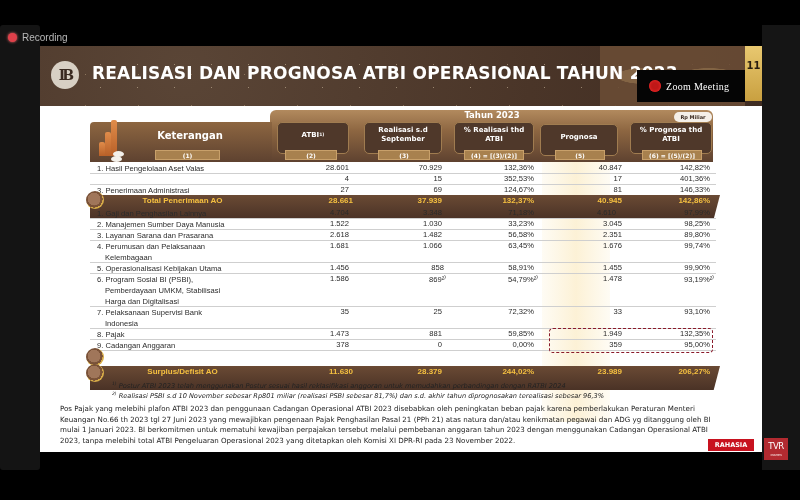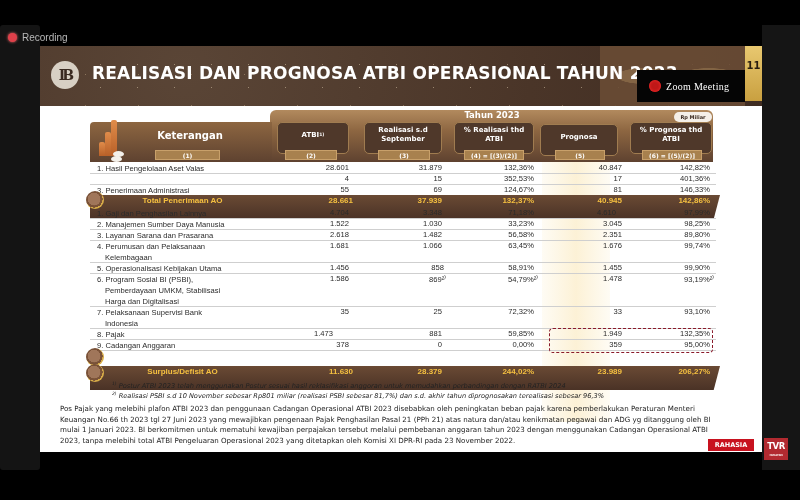--- a/index.html
+++ b/index.html
@@ -69,21 +69,21 @@
   .medal { position: absolute; left: 46px; width: 18px; height: 18px; border-radius: 50%;
     background: radial-gradient(circle at 45% 45%, #a0765a 0 45%, #7a5238 46% 60%, #d7ac48 61% 100%); z-index: 2; }
   .dash-box { position: absolute; left: 509px; top: 325px; width: 164px; height: 26px; border: 1.5px dashed #8a1a2a; border-radius: 4px; }
 
   .foot { position: absolute; left: 72px; font-size: 6.6px; font-style: italic; color: #222; white-space: nowrap; font-family: "DejaVu Sans", sans-serif; }
   .foot sup { font-size: 4.5px; }
   .para { position: absolute; left: 20px; top: 358px; width: 660px; font-size: 7.1px; line-height: 10.7px; color: #1c1c1c; font-family: "DejaVu Sans", sans-serif; }
   .rahasia { position: absolute; left: 668px; top: 393px; width: 46px; height: 12px; background: #c8121f; color: #fff;
     font-size: 6.5px; font-weight: bold; text-align: center; line-height: 12px; }
   .tvr { position: absolute; left: 764px; top: 438px; width: 24px; height: 22px; background: #b22a30; color: #fff;
-    font-size: 8.5px; font-weight: bold; text-align: center; line-height: 16px; letter-spacing: -0.5px; }
+    font-size: 8.5px; font-weight: normal; text-align: center; line-height: 16px; letter-spacing: -0.5px; }
   .tvr small { display: block; font-size: 2.8px; line-height: 3px; color: #f0d0d0; }
 </style>
 </head>
 <body>
 
 <div class="side-left"></div>
 <div class="side-right"></div>
 
 <div class="rec">
   <span class="rec-dot"></span>
@@ -133,35 +133,35 @@
   <div class="col-no" style="left:515px;top:104px;width:50px;">(5)</div>
 
   <div class="col-head" style="left:590px;top:76px;width:82px;">% Prognosa thd ATBI</div>
   <div class="col-no" style="left:602px;top:104px;width:60px;">(6) = [(5)/(2)]</div>
 
   <div class="prog-col"></div>
 
   <div class="row" style="top:117px;height:11px;">
     <span class="lbl">1. Hasil Pengelolaan Aset Valas</span>
     <span class="c" style="right:367px">28.601</span>
-    <span class="c" style="right:274px">31.879</span>
+    <span class="c" style="right:274px">70.929</span>
     <span class="c" style="right:182px">132,36%</span>
     <span class="c" style="right:94px">40.847</span>
     <span class="c" style="right:6px">142,82%</span>
   </div>
   <div class="row" style="top:128px;height:11px;">
     <span class="c" style="right:367px">4</span>
     <span class="c" style="right:274px">15</span>
     <span class="c" style="right:182px">352,53%</span>
     <span class="c" style="right:94px">17</span>
     <span class="c" style="right:6px">401,36%</span>
   </div>
   <div class="row" style="top:139px;height:11px;">
     <span class="lbl">3. Penerimaan Administrasi</span>
-    <span class="c" style="right:367px">55</span>
+    <span class="c" style="right:367px">27</span>
     <span class="c" style="right:274px">69</span>
     <span class="c" style="right:182px">124,67%</span>
     <span class="c" style="right:94px">81</span>
     <span class="c" style="right:6px">146,33%</span>
   </div>
 
   <div class="medal" style="top:145px;"></div>
   <div class="total" style="top:149px;">
     <span class="lbl">Total Penerimaan AO</span>
     <span class="c" style="right:367px">28.661</span>
@@ -222,21 +222,21 @@
   <div class="row" style="top:261px;height:22px;">
     <span class="lbl"><span>7. Pelaksanaan Supervisi Bank</span><br><span style="padding-left:8px">Indonesia</span></span>
     <span class="c" style="right:367px">35</span>
     <span class="c" style="right:274px">25</span>
     <span class="c" style="right:182px">72,32%</span>
     <span class="c" style="right:94px">33</span>
     <span class="c" style="right:6px">93,10%</span>
   </div>
   <div class="row" style="top:283px;height:11px;">
     <span class="lbl">8. Pajak</span>
-    <span class="c" style="right:383px">1.473</span>
+    <span class="c" style="right:367px">1.473</span>
     <span class="c" style="right:274px">881</span>
     <span class="c" style="right:182px">59,85%</span>
     <span class="c" style="right:94px">1.949</span>
     <span class="c" style="right:6px">132,35%</span>
   </div>
   <div class="row" style="top:294px;height:11px;">
     <span class="lbl">9. Cadangan Anggaran</span>
     <span class="c" style="right:367px">378</span>
     <span class="c" style="right:274px">0</span>
     <span class="c" style="right:182px">0,00%</span>

